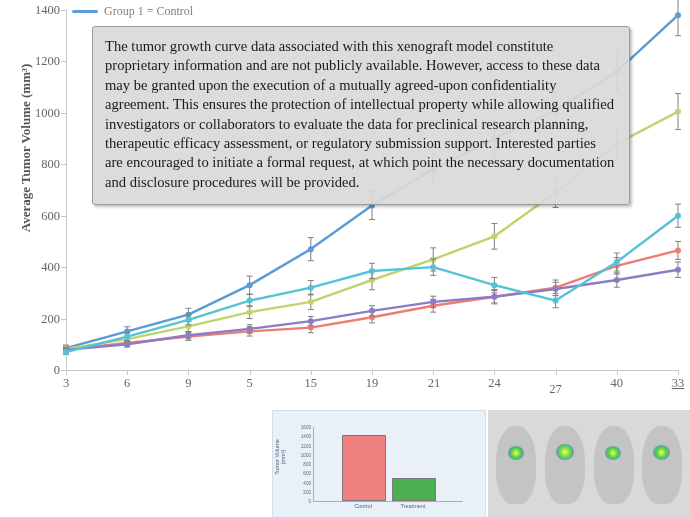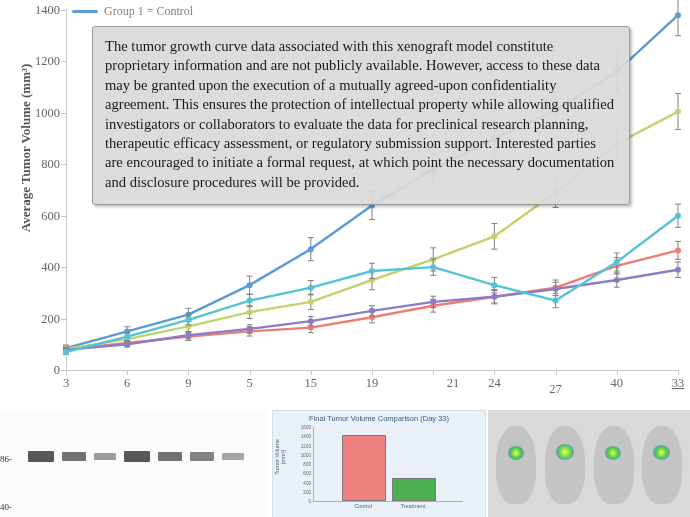--- a/index.html
+++ b/index.html
@@ -155,21 +155,21 @@
           <div class="xtick" style="left: 61.2px;">6</div>
           <div class="xtickmark" style="left: 61.2px; top: 360px; position: absolute;"></div>
           <div class="xtick" style="left: 122.4px;">9</div>
           <div class="xtickmark" style="left: 122.4px; top: 360px; position: absolute;"></div>
           <div class="xtick" style="left: 183.6px;">5</div>
           <div class="xtickmark" style="left: 183.6px; top: 360px; position: absolute;"></div>
           <div class="xtick" style="left: 244.8px;">15</div>
           <div class="xtickmark" style="left: 244.8px; top: 360px; position: absolute;"></div>
           <div class="xtick" style="left: 306px;">19</div>
           <div class="xtickmark" style="left: 306px; top: 360px; position: absolute;"></div>
-          <div class="xtick" style="left: 387px; text-align: right;">21</div>
+          <div class="xtick" style="left: 368px; text-align: right;">21</div>
           <div class="xtickmark" style="left: 367.2px; top: 360px; position: absolute;"></div>
           <div class="xtick" style="left: 428.4px;">24</div>
           <div class="xtickmark" style="left: 428.4px; top: 360px; position: absolute;"></div>
           <div class="xtick" style="left: 489.6px; margin-top: 12px;">27</div>
           <div class="xtickmark" style="left: 489.6px; top: 360px; position: absolute;"></div>
           <div class="xtick" style="left: 550.8px;">40</div>
           <div class="xtickmark" style="left: 550.8px; top: 360px; position: absolute;"></div>
           <div class="xtick" style="left: 612px; text-decoration: underline;">33</div>
           <div class="xtickmark" style="left: 612px; top: 360px; position: absolute;"></div>
         </div>
@@ -308,36 +308,22 @@
         <span class="legend-swatch" id="legend-swatch-0" style="background: rgb(91, 155, 213);"></span>
         <span class="legend-label">Group 1 = Control</span>
       </div>
     </div>
 
     <div class="overlay">The tumor growth curve data associated with this xenograft model constitute proprietary information and are not publicly available. However, access to these data may be granted upon the execution of a mutually agreed-upon confidentiality agreement. This ensures the protection of intellectual property while allowing qualified investigators or collaborators to evaluate the data for preclinical research planning, therapeutic efficacy assessment, or regulatory submission support. Interested parties are encouraged to initiate a formal request, at which point the necessary documentation and disclosure procedures will be provided.</div>
   </div>
 
   <div class="bottom">
 
-    <div class="blot">
-      <div class="blot-label" style="left:0;top:44px;">86-</div>
-      <div class="blot-label" style="left:0;top:92px;">40-</div>
-
-      <div class="blot-lane" style="left:28px;top:41px;width:26px;height:11px;opacity:.95;"></div>
-      <div class="blot-lane" style="left:62px;top:42px;width:24px;height:9px;opacity:.8;"></div>
-      <div class="blot-lane" style="left:94px;top:43px;width:22px;height:7px;opacity:.55;"></div>
-
-      <div class="blot-lane" style="left:124px;top:41px;width:26px;height:11px;opacity:.95;"></div>
-      <div class="blot-lane" style="left:158px;top:42px;width:24px;height:9px;opacity:.8;"></div>
-      <div class="blot-lane" style="left:190px;top:42px;width:24px;height:9px;opacity:.7;"></div>
-      <div class="blot-lane" style="left:222px;top:43px;width:22px;height:7px;opacity:.5;"></div>
-    </div>
 
     <div class="mini-chart">
-      <div class="mini-title">Final Tumor Volume Comparison (Day 33)</div>
       <div class="mini-ylabel">Tumor Volume (mm³)</div>
       <div style="position:absolute;left:40px;top:16px;width:150px;height:74px;" id="mini-plot">
         <div class="mini-axis" style="left:0;top:0;width:1px;height:74px;"></div>
         <div class="mini-axis" style="left:0;top:74px;width:150px;height:1px;"></div>
         <div id="mini-yticks">
             <div class="mini-ytick" style="top: 0px;">1600</div>
             <div class="mini-ytick" style="top: 9.25px;">1400</div>
             <div class="mini-ytick" style="top: 18.5px;">1200</div>
             <div class="mini-ytick" style="top: 27.75px;">1000</div>
             <div class="mini-ytick" style="top: 37px;">800</div>

